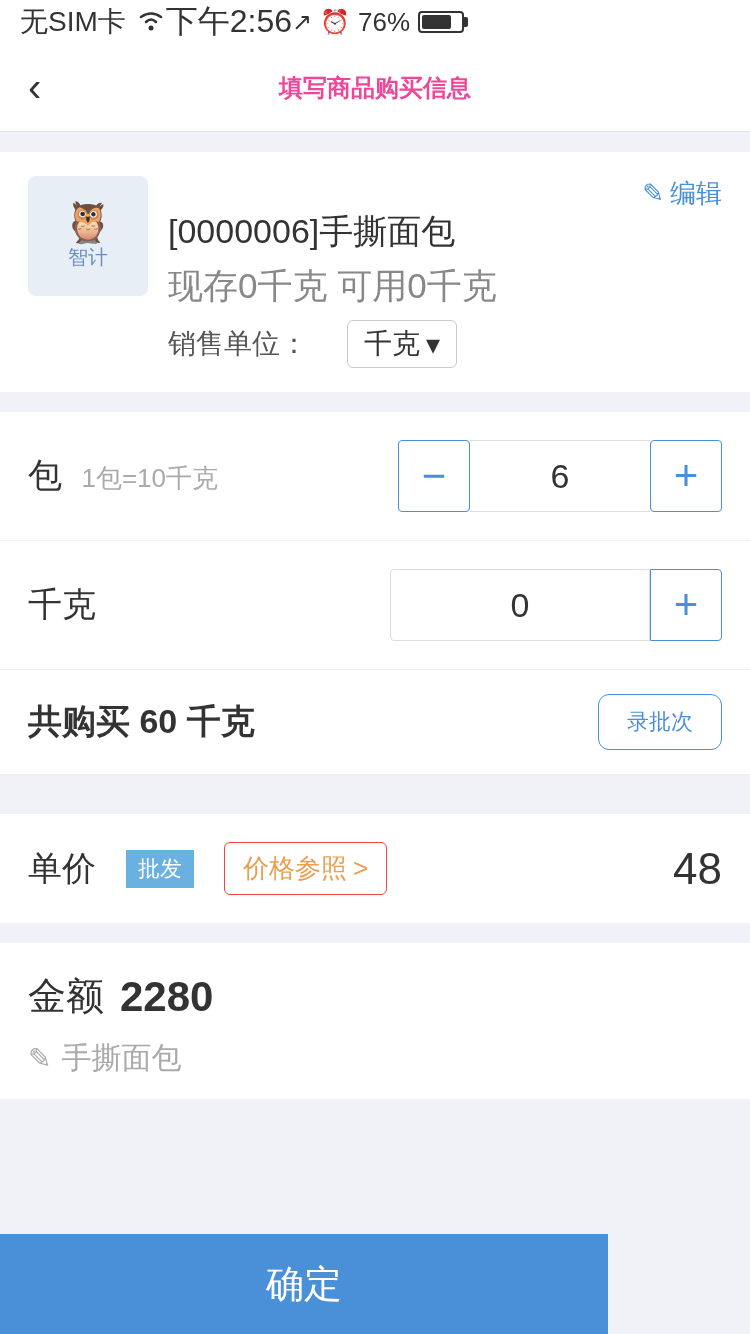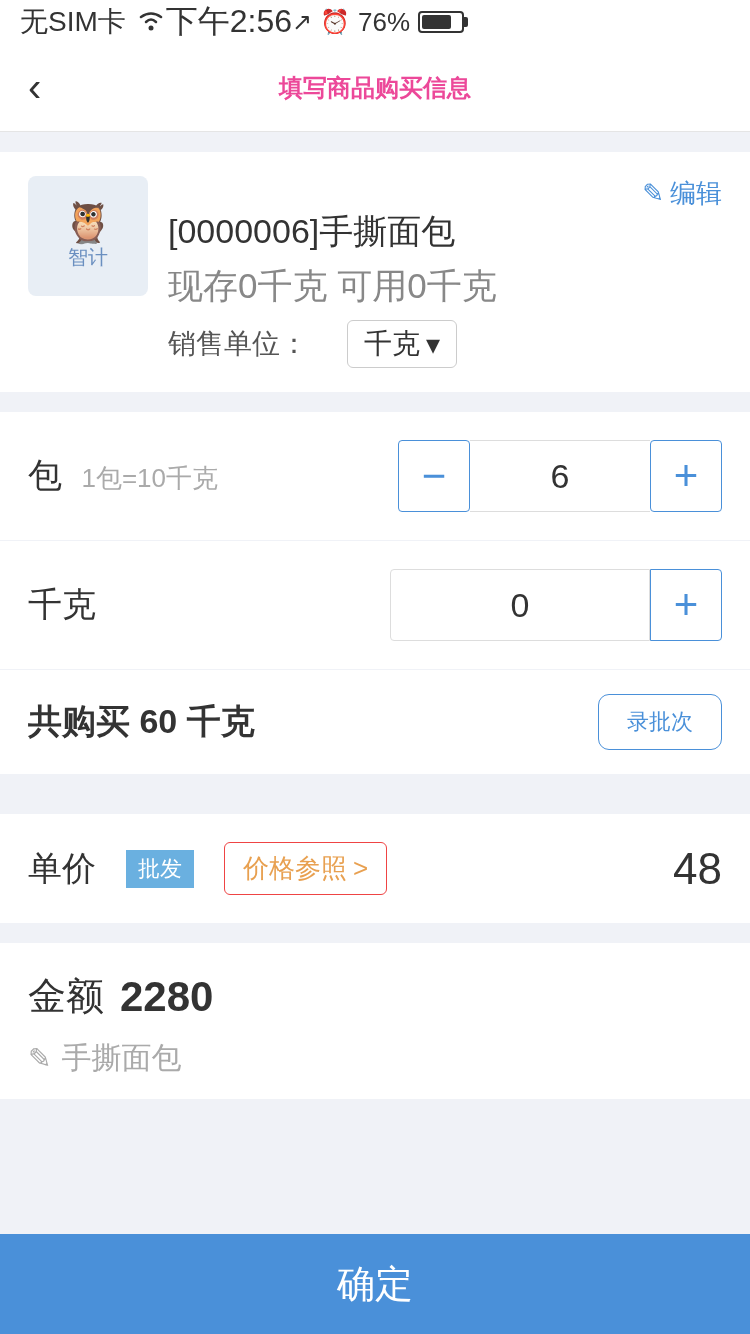--- a/index.html
+++ b/index.html
@@ -238,21 +238,21 @@
       font-size: 30px;
       color: #aaa;
     }
     .pencil-icon { font-size: 28px; color: #aaa; }
 
     
     .confirm-btn {
       position: fixed;
       bottom: 0;
       left: 0;
-      width: 750px;
+      width: 608px;
       height: 100px;
       background: #4a90d9;
       color: #fff;
       font-size: 38px;
       font-weight: 500;
       display: flex;
       align-items: center;
       justify-content: center;
       cursor: pointer;
       border: none;

